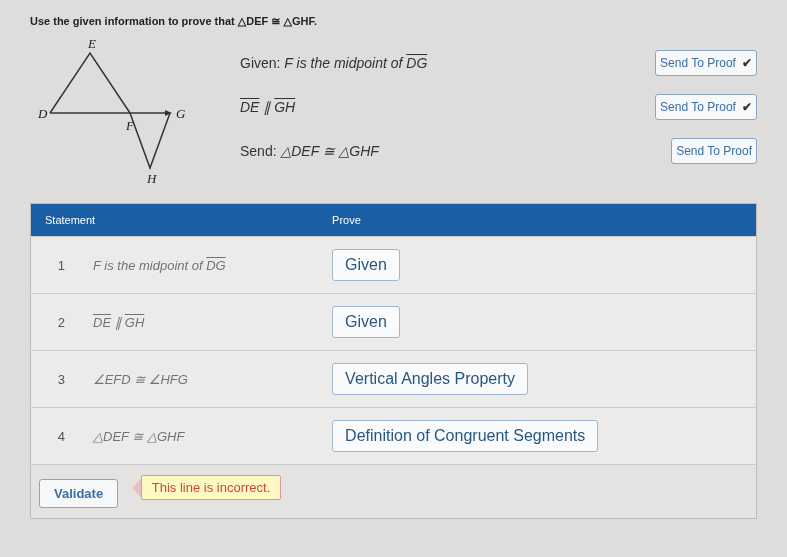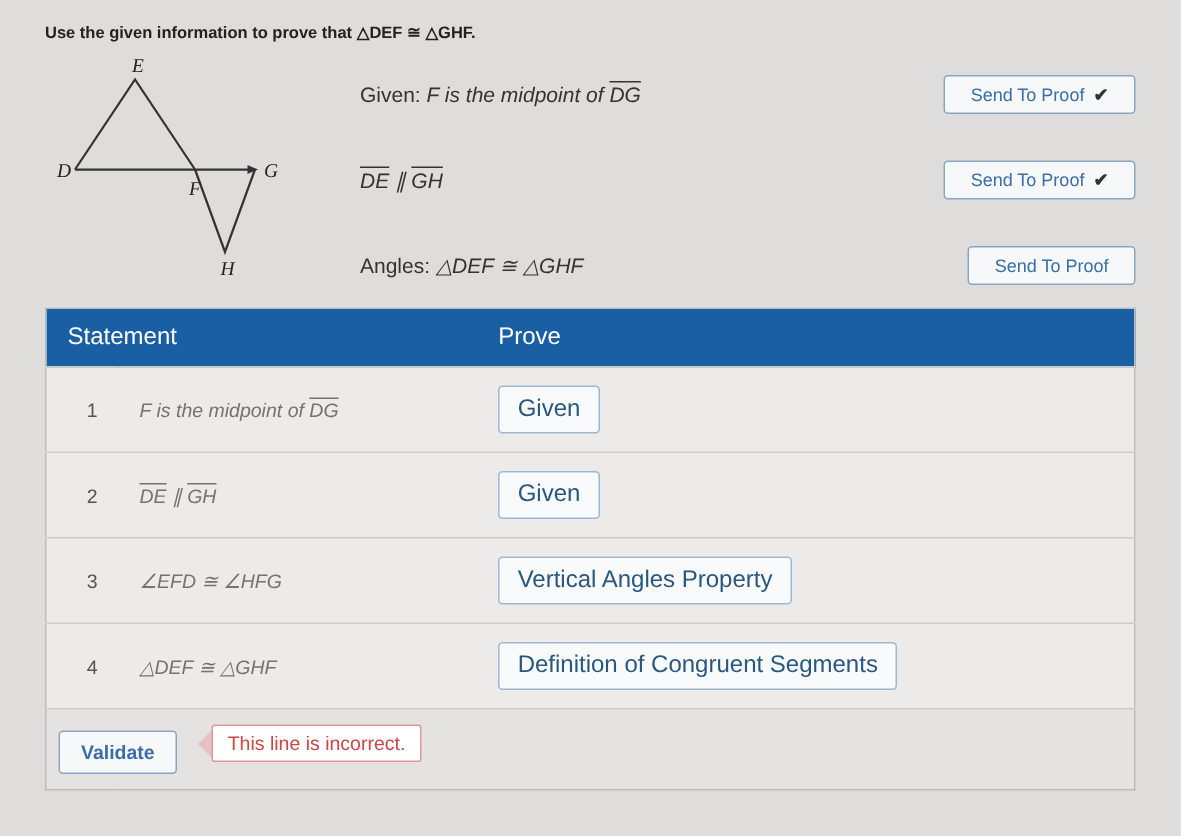--- a/index.html
+++ b/index.html
@@ -24,38 +24,38 @@
     margin-bottom: 15px;
   }
   .diagram {
     flex: 0 0 180px;
     height: 150px;
   }
   .givens {
     flex: 1;
     display: flex;
     flex-direction: column;
-    gap: 31px;
+    gap: 18px;
     padding-top: 12px;
   }
   .given-row {
     display: flex;
     align-items: center;
     justify-content: space-between;
     gap: 20px;
   }
   .given-text {
     color: #333;
     font-size: 14px;
   }
   .send-btn {
     border: 1px solid #8aa6c1;
     background: #f6f8fa;
     color: #3b6ea5;
-    padding: 5px 17px;
+    padding: 5px 4px;
     font-size: 12px;
     border-radius: 3px;
     cursor: pointer;
     display: inline-flex;
     align-items: center;
     gap: 6px;
   }
   .check {
     color: #333;
     font-weight: bold;
@@ -66,21 +66,21 @@
   .proof-table {
     width: 100%;
     border-collapse: collapse;
     background: #e9e7e6;
     border: 1px solid #bbb;
   }
   .proof-table thead th {
     background: #1a5ea3;
     color: #fff;
     font-weight: normal;
-    font-size: 16px;
+    font-size: 11px;
     text-align: left;
     padding: 10px 14px;
   }
   .proof-table td {
     padding: 12px 14px;
     border-top: 1px solid #ccc;
     font-size: 13px;
     vertical-align: middle;
     background: #ecebe9;
   }
@@ -126,21 +126,21 @@
   }
   .error-tag .arrow {
     width: 0; height: 0;
     border-top: 10px solid transparent;
     border-bottom: 10px solid transparent;
     border-right: 10px solid #e8bfc2;
     margin-right: -1px;
   }
   .error-tag .body {
     border: 1px solid #d99;
-    background: #ffffff;
+    background: #fef9c3;
     padding: 4px 10px;
     border-radius: 2px;
   }
   .math { font-style: italic; }
 </style>
 </head>
 <body>
 
 <div class="instruction">Use the given information to prove that △DEF ≅ △GHF.</div>
 
@@ -176,21 +176,21 @@
       <span class="given-text math">
         <span class="overline">DE</span><span> ∥ </span><span class="overline">GH</span>
       </span>
       <button class="send-btn">
         <span>Send To Proof</span>
           <span class="check">✔</span>
       </button>
     </div>
     <div class="given-row">
       <span class="given-text">
-        <span>Angles: </span><span class="math">△DEF ≅ △GHF</span>
+        <span>Send: </span><span class="math">△DEF ≅ △GHF</span>
       </span>
       <button class="send-btn">
         <span>Send To Proof</span>
       </button>
     </div>
   </div>
 </div>
 
 <table class="proof-table">
   <thead>

